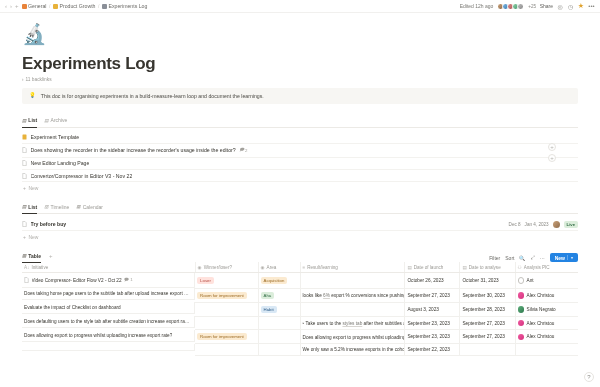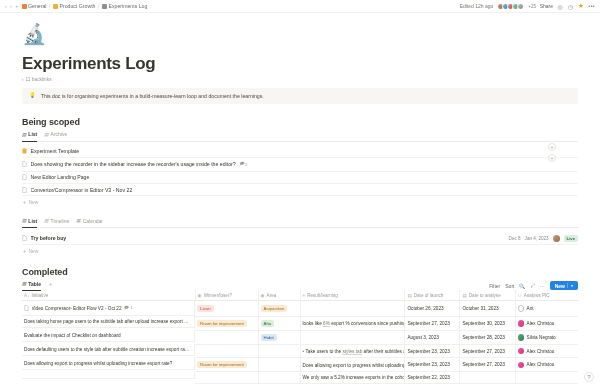--- a/index.html
+++ b/index.html
@@ -211,21 +211,20 @@
     <span class="chev">›</span>
     <span>11 backlinks</span>
   </div>
 
   <div class="callout">
     <span class="c-ico">💡</span>
     <span>This doc is for organising experiments in a build-measure-learn loop and document the learnings.</span>
   </div>
 
   <div class="sec-block sec-wrap">
-    <h2 class="sec">Being scoped</h2>
     <div class="viewtabs">
       <span class="vtab active">
         <i class="vt-ico">▤</i>
         <span>List</span>
       </span>
       <span class="vtab">
         <i class="vt-ico">▤</i>
         <span>Archive</span>
       </span>
     </div>
@@ -297,21 +296,20 @@
         <span class="badge-live">Live</span>
       </span>
     </div>
     <div class="new-row">
       <span>+</span>
       <span>New</span>
     </div>
   </div>
 
   <div class="sec-wrap">
-    <h2 class="sec">Completed</h2>
     <div class="tbl-head-row">
       <div class="viewtabs" style="flex:0 0 auto;border:none;margin:0;">
         <span class="vtab active">
           <i class="vt-ico">▦</i>
           <span>Table</span>
         </span>
         <span class="vtab-plus">+</span>
       </div>
       <div class="tbl-toolbar">
         <span>Filter</span>

